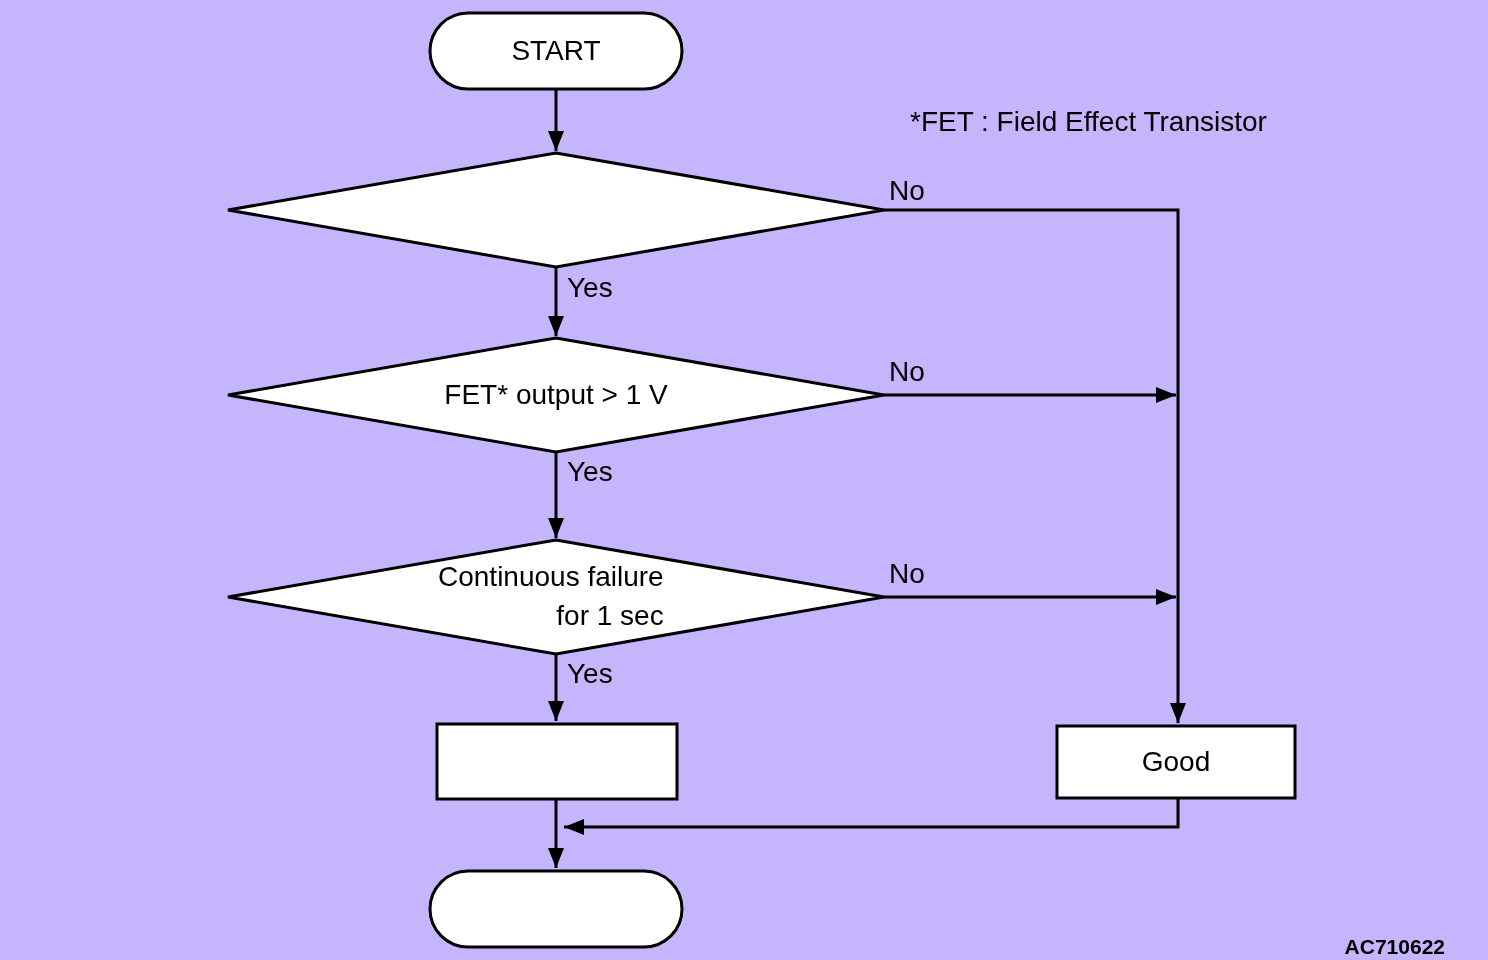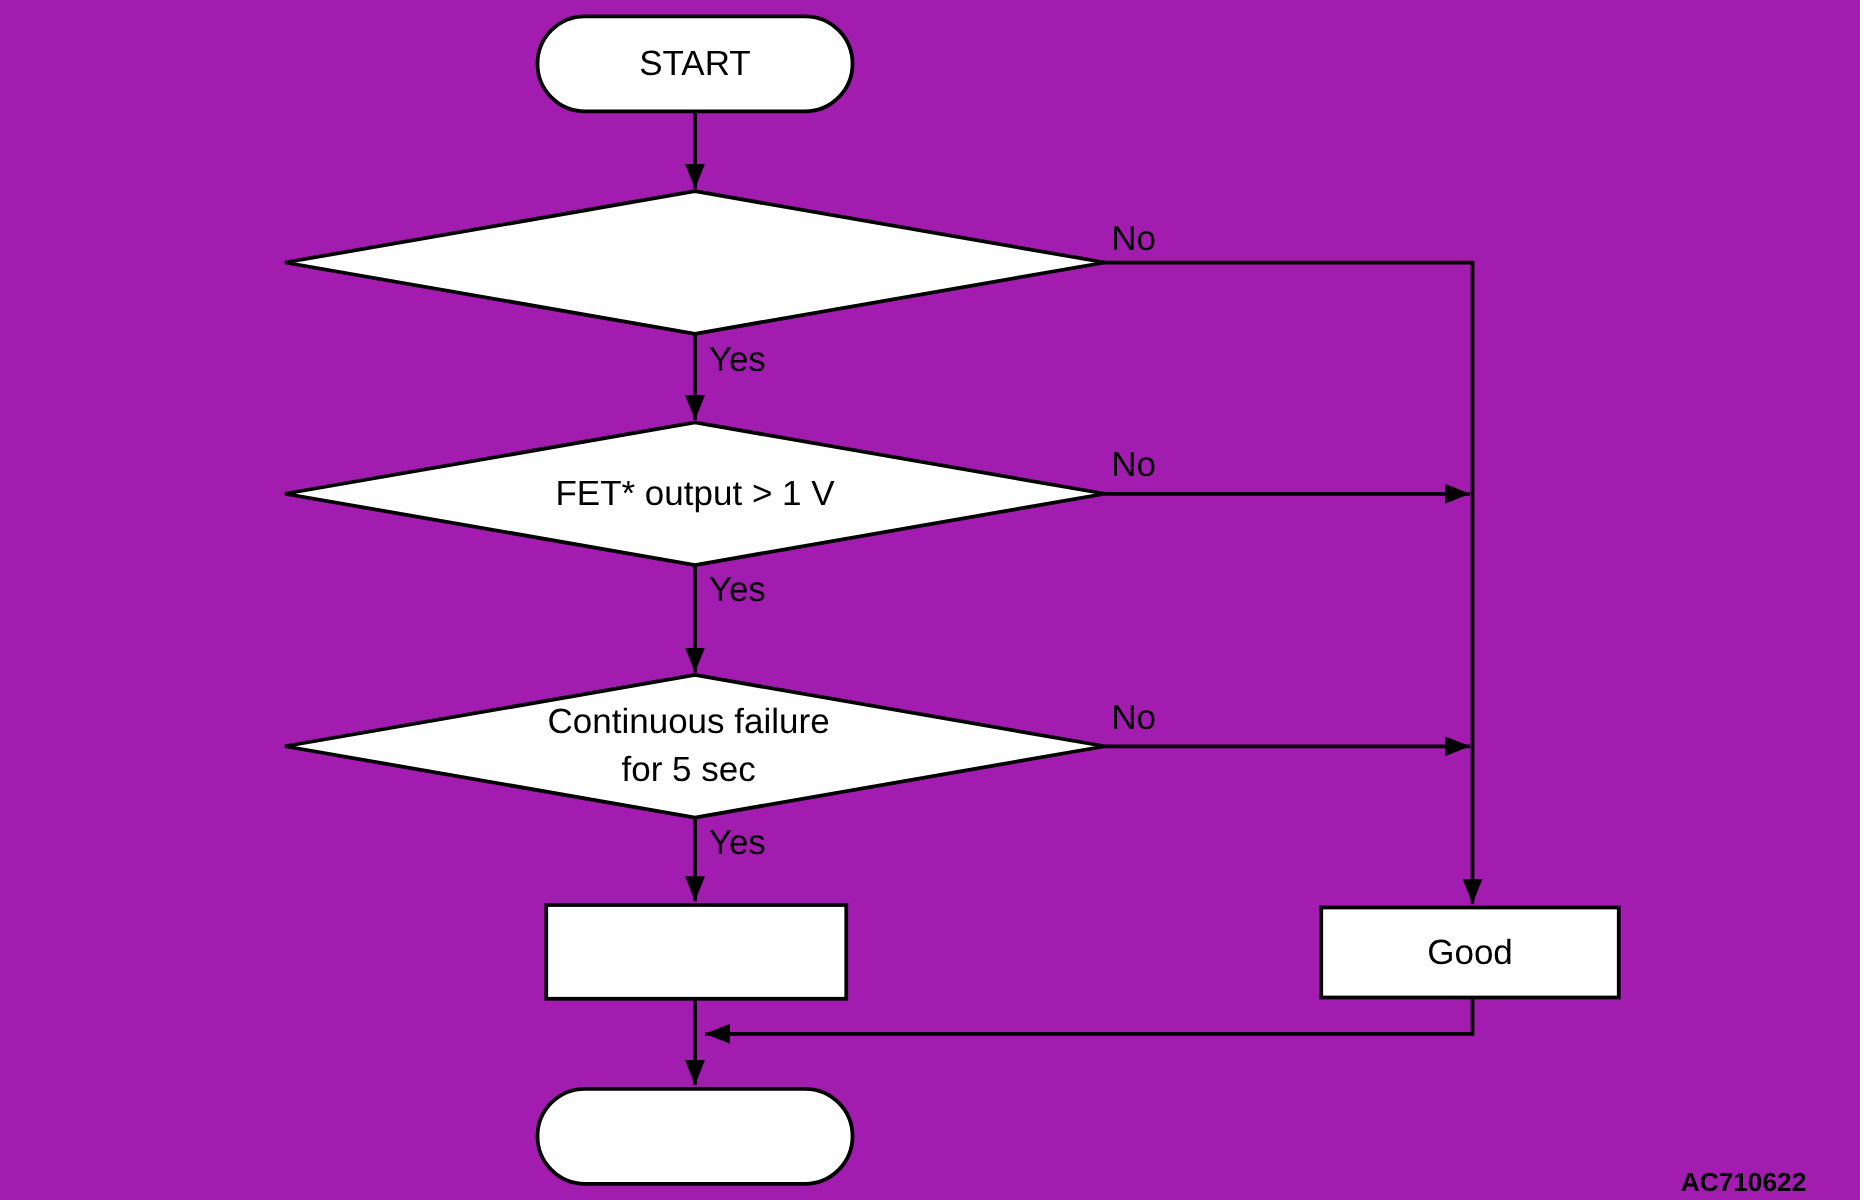--- a/index.html
+++ b/index.html
@@ -4,21 +4,21 @@
 <style>
   html, body {
     margin: 0;
     padding: 0;
     background: #ffffff;
   }
   .canvas {
     position: relative;
     width: 1488px;
     height: 960px;
-    background: #a21caf;
+    background: #c4b5fd;
     font-family: "Liberation Sans", sans-serif;
     color: #000000;
     overflow: hidden;
   }
   .canvas svg {
     position: absolute;
     left: 0;
     top: 0;
   }
   .lbl {
@@ -29,21 +29,21 @@
     white-space: nowrap;
   }
   .center-box {
     display: flex;
     align-items: center;
     justify-content: center;
     text-align: center;
   }
   .decision-multiline {
     line-height: 39px;
-    text-align: center;
+    text-align: right;
   }
   .fig-code {
     font-weight: bold;
     font-size: 21px;
     text-align: right;
   }
 </style>
 </head>
 <body>
 
@@ -84,35 +84,36 @@
 
     <path d="M884,597 L1176,597" stroke="#000000" stroke-width="3" fill="none" marker-end="url(#arrow)"></path>
 
     <rect x="1057" y="726" width="238" height="72" fill="#ffffff" stroke="#000000" stroke-width="3"></rect>
 
     <path d="M1178,798 L1178,827 L564,827" stroke="#000000" stroke-width="3" fill="none" marker-end="url(#arrow)"></path>
   </svg>
 
   <div class="lbl center-box" style="left:430px; top:13px; width:252px; height:76px;">START</div>
 
+  <div class="lbl" style="left:910px; top:106px;">*FET : Field Effect Transistor</div>
 
 
   <div class="lbl" style="left:889px; top:175px;">No</div>
 
   <div class="lbl" style="left:567px; top:272px;">Yes</div>
 
   <div class="lbl center-box" style="left:228px; top:338px; width:656px; height:114px;">FET* output &gt; 1 V</div>
 
   <div class="lbl" style="left:889px; top:356px;">No</div>
 
   <div class="lbl" style="left:567px; top:456px;">Yes</div>
 
   <div class="lbl decision-multiline" style="left:438px; top:557px;">
     <div>Continuous failure</div>
-    <div>for 5 sec</div>
+    <div>for 1 sec</div>
   </div>
 
   <div class="lbl" style="left:889px; top:558px;">No</div>
 
   <div class="lbl" style="left:567px; top:658px;">Yes</div>
 
 
   <div class="lbl center-box" style="left:1057px; top:726px; width:238px; height:72px;">Good</div>
 
 

